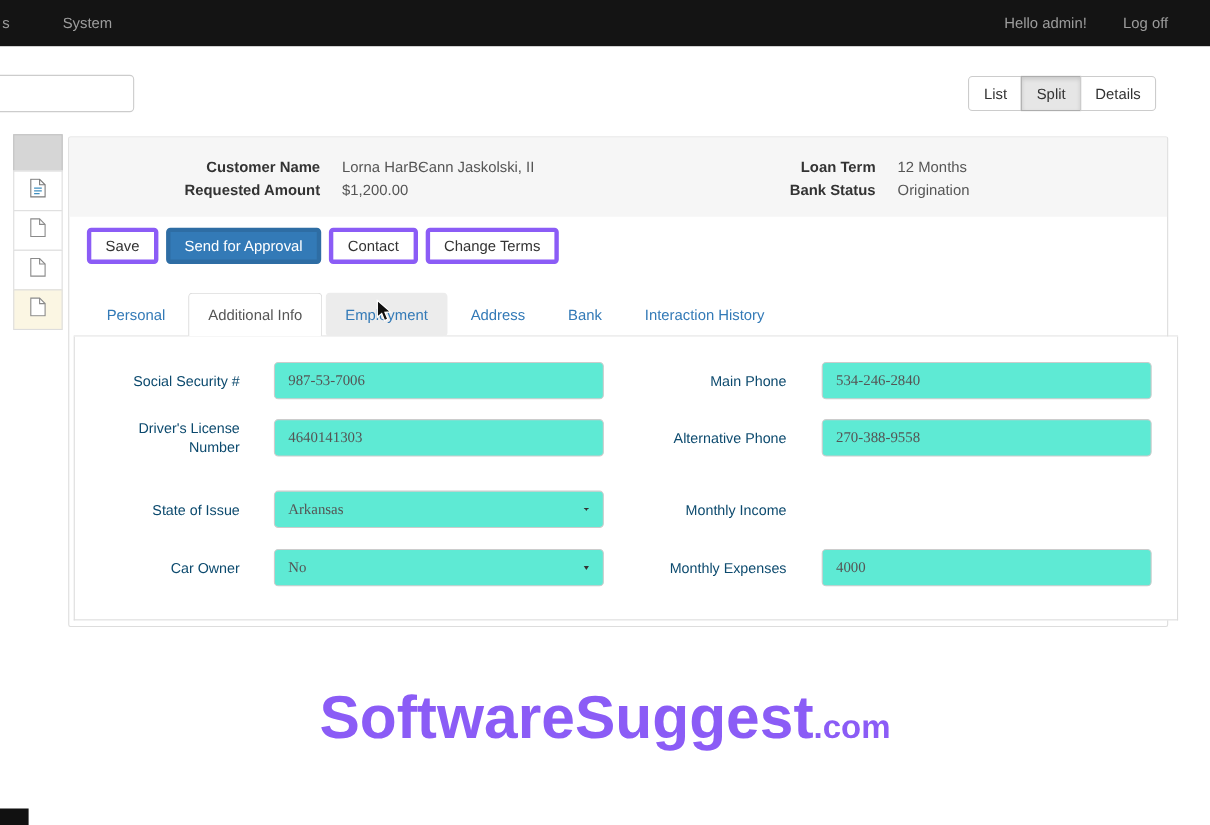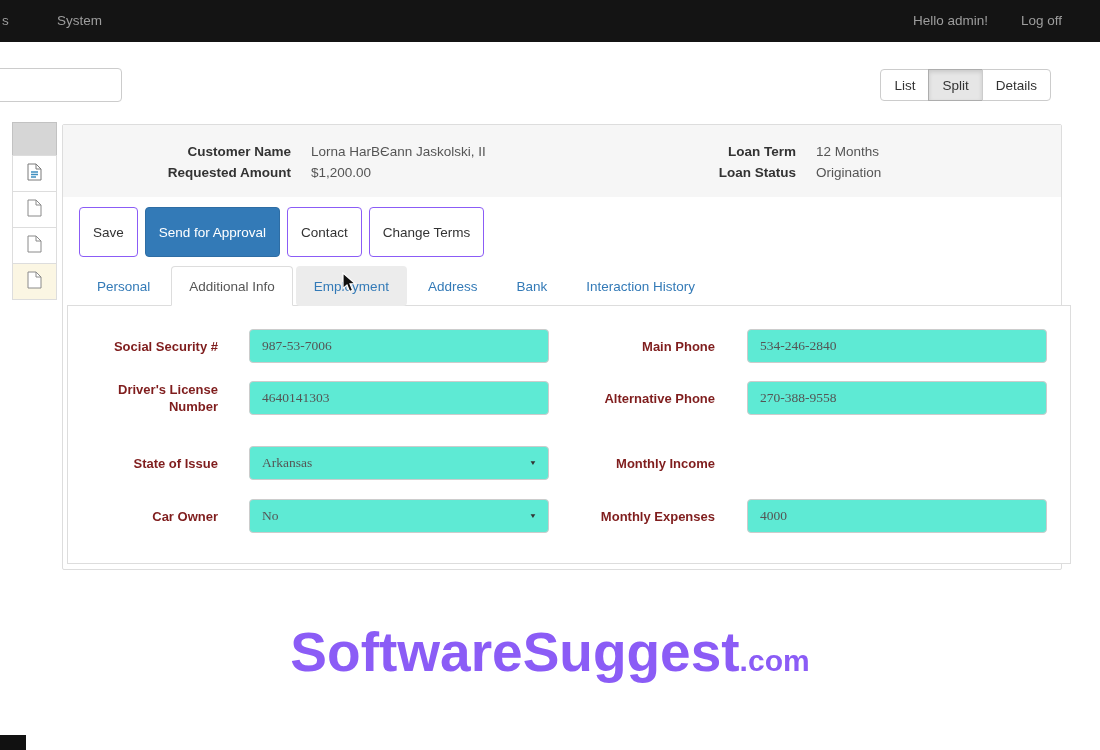--- a/index.html
+++ b/index.html
@@ -39,35 +39,35 @@
   .summary { position:absolute; top:0; left:0; right:0; height:72px; background:#f6f6f6; }
   .s-label { position:absolute; font-weight:bold; color:#333; font-size:13.5px; }
   .s-value { position:absolute; color:#555; font-size:13.5px; }
   .row1 { top:19px; } .row2 { top:40px; }
   .lcol-label { left:16px; width:212px; text-align:right; }
   .lcol-value { left:248px; }
   .rcol-label { left:613px; width:120px; text-align:right; }
   .rcol-value { left:753px; }
 
   .actions { position:absolute; top:82px; left:16px; display:flex; gap:7px; }
-  .btn { height:50px; padding:0 13px; border:1px solid #8b5cf6; border-radius:4px; background:#fff; color:#333; font-size:13.5px; display:flex; align-items:center; cursor:pointer; font-family:inherit; }
+  .btn { height:33px; padding:0 13px; border:4px solid #8b5cf6; border-radius:4px; background:#fff; color:#333; font-size:13.5px; display:flex; align-items:center; cursor:pointer; font-family:inherit; }
   .btn-primary { background:#337ab7; border-color:#2e6da4; color:#fff; }
 
   
   .tab-area { position:absolute; top:141px; left:4px; width:1004px; }
   .tabs { display:flex; border-bottom:1px solid #ddd; padding-left:12px; font-size:13.5px; }
   .tab { padding:12px 17px 11px; color:#337ab7; margin-bottom:-1px; margin-right:3px; border:1px solid transparent; border-radius:4px 4px 0 0; cursor:pointer; white-space:nowrap; }
   .tab.active { color:#555; background:#fff; border-color:#ddd; border-bottom-color:#fff; }
   .tab.hovered { background:#ececec; border-radius:4px; }
 
   .panel { position:relative; height:258px; background:#fff; border:1px solid #ddd; border-top:none; }
 
   
   .field { position:absolute; display:flex; align-items:center; height:34px; }
-  .f-label { font-weight:bold; color:#7f1d1d; font-size:13px; text-align:right; line-height:17px; }
+  .f-label { font-weight:normal; color:#0c4a6e; font-size:13px; text-align:right; line-height:17px; }
   .c1 { left:14px; } .c1 .f-label { width:136px; margin-right:31px; }
   .c2 { left:467px; } .c2 .f-label { width:180px; margin-right:32px; }
   .r1 { top:23px; } .r2 { top:75px; } .r3 { top:140px; } .r4 { top:193px; }
   .input { position:relative; width:300px; height:34px; border:1px solid #ccc; border-radius:4px; background:#5eead4; color:#555; font-size:13.5px; display:flex; align-items:center; padding:0 12px; cursor:text;font-family:Liberation Serif, serif; }
   .input.select { cursor:pointer; }
   .caret { position:absolute; right:11px; top:50%; transform:translateY(-50%) scaleY(.8); font-size:8px; color:#333; }
 
   
   .watermark { position:absolute; top:620px; left:0; right:0; text-align:center; color:#8b5cf6; font-weight:bold; font-size:55px; letter-spacing:0; user-select:none; }
   .watermark .tld { font-size:30px; }
@@ -135,21 +135,21 @@
 
   <div class="card">
 
     <div class="summary">
       <div class="s-label row1 lcol-label">Customer Name</div>
       <div class="s-value row1 lcol-value">Lorna HarBЄann Jaskolski, II</div>
       <div class="s-label row2 lcol-label">Requested Amount</div>
       <div class="s-value row2 lcol-value">$1,200.00</div>
       <div class="s-label row1 rcol-label">Loan Term</div>
       <div class="s-value row1 rcol-value">12 Months</div>
-      <div class="s-label row2 rcol-label">Loan Status</div>
+      <div class="s-label row2 rcol-label">Bank Status</div>
       <div class="s-value row2 rcol-value">Origination</div>
     </div>
 
     <div class="actions">
       <button class="btn">Save</button>
       <button class="btn btn-primary">Send for Approval</button>
       <button class="btn">Contact</button>
       <button class="btn">Change Terms</button>
     </div>
 

